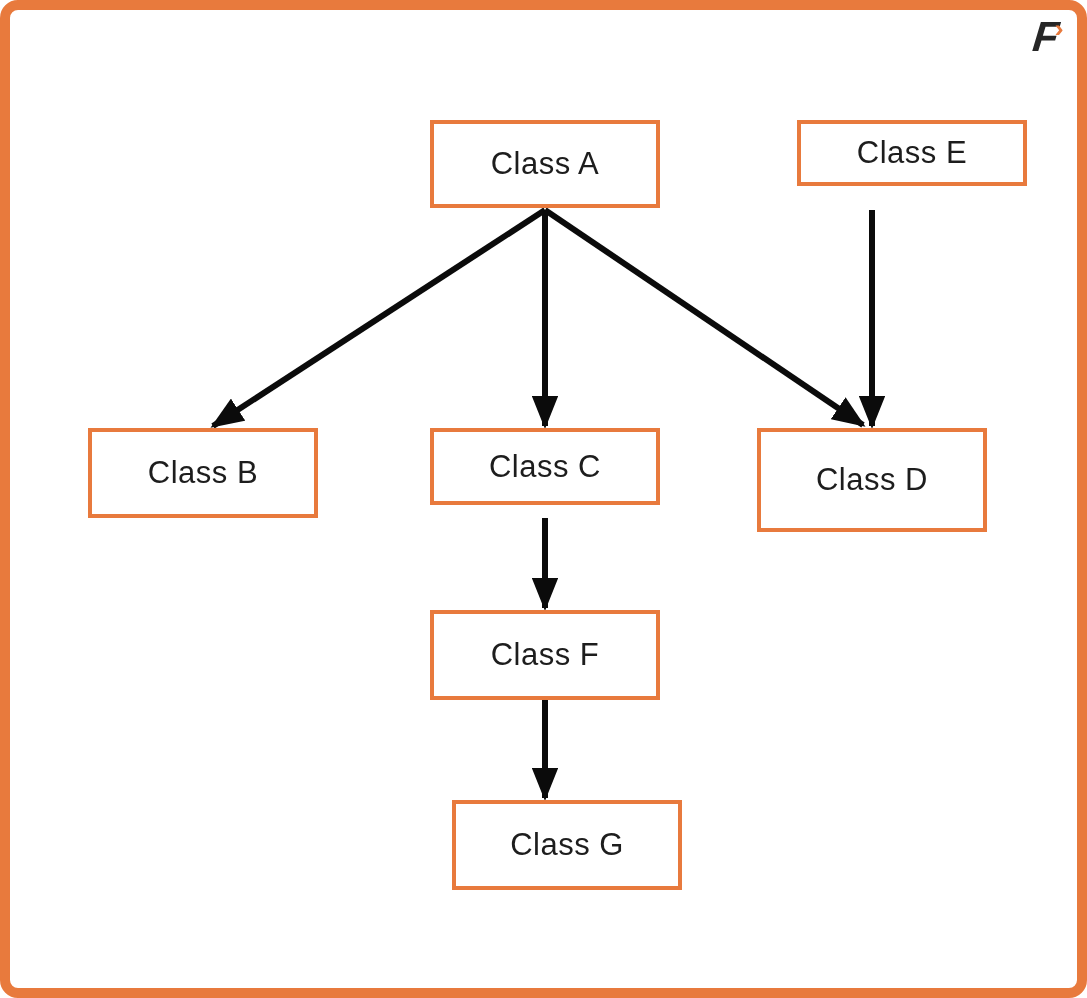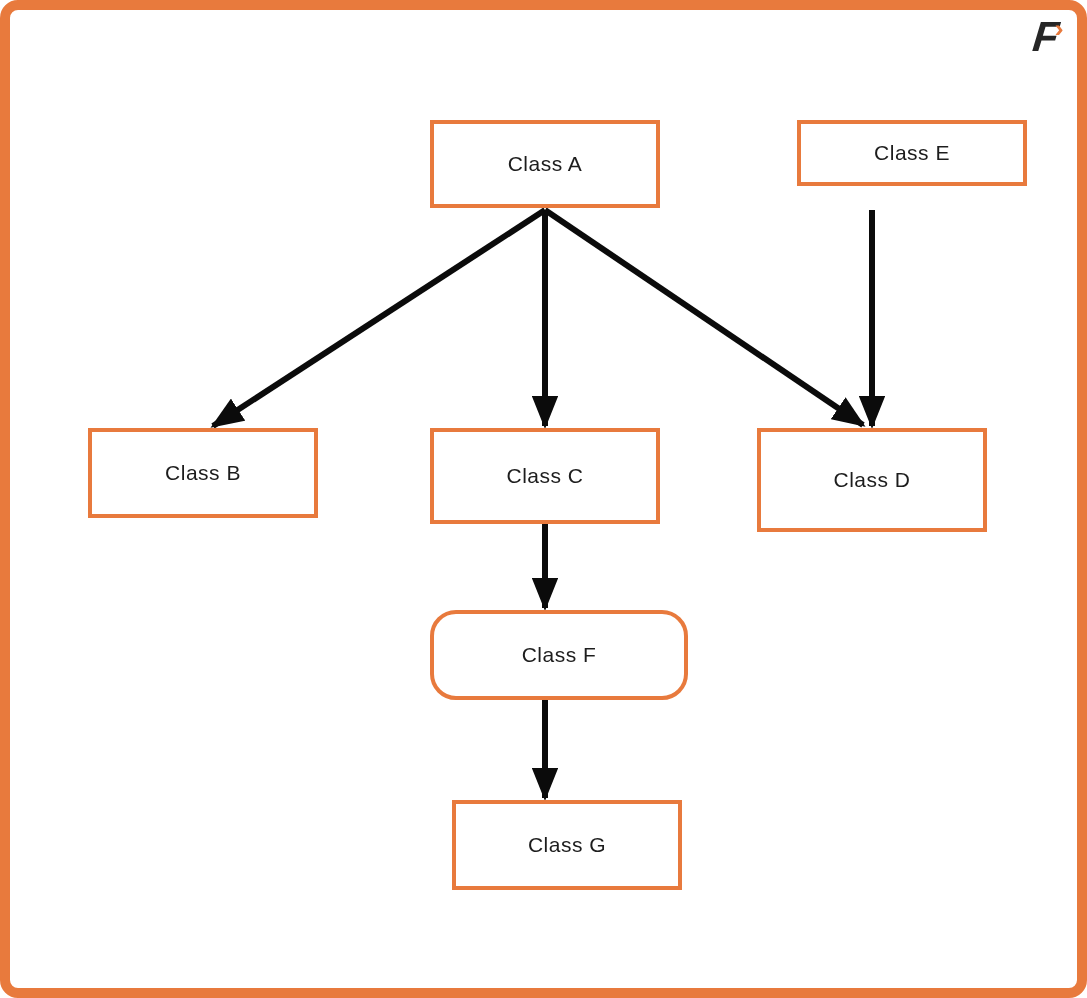--- a/index.html
+++ b/index.html
@@ -59,21 +59,21 @@
     top: 0;
   }
   .node {
     position: absolute;
     box-sizing: border-box;
     background: #ffffff;
     border: 4px solid var(--orange);
     display: flex;
     align-items: center;
     justify-content: center;
-    font-size: 21px;
+    font-size: 31px;
     color: var(--text);
     letter-spacing: 0.5px;
     white-space: nowrap;
   }
 </style>
 </head>
 <body>
 
 <div class="card">
 
@@ -90,23 +90,23 @@
         <line x1="872" y1="210" x2="872" y2="426" stroke="#0B0B0B" stroke-width="6" marker-end="url(#arrowhead)"></line>
         <line x1="545" y1="518" x2="545" y2="608" stroke="#0B0B0B" stroke-width="6" marker-end="url(#arrowhead)"></line>
         <line x1="545" y1="700" x2="545" y2="798" stroke="#0B0B0B" stroke-width="6" marker-end="url(#arrowhead)"></line>
       </g>
   </svg>
 
   <div id="nodes">
       <div class="node" style="left: 430px; top: 120px; width: 230px; height: 88px;">Class A</div>
       <div class="node" style="left: 797px; top: 120px; width: 230px; height: 66px;">Class E</div>
       <div class="node" style="left: 88px; top: 428px; width: 230px; height: 90px;">Class B</div>
-      <div class="node" style="left: 430px; top: 428px; width: 230px; height: 96px;">Class C</div>
+      <div class="node" style="left: 430px; top: 428px; width: 230px; height: 77px;">Class C</div>
       <div class="node" style="left: 757px; top: 428px; width: 230px; height: 104px;">Class D</div>
-      <div class="node" style="left: 430px; top: 610px; width: 258px; height: 90px; border-radius: 26px;">Class F</div>
+      <div class="node" style="left: 430px; top: 610px; width: 230px; height: 90px;">Class F</div>
       <div class="node" style="left: 452px; top: 800px; width: 230px; height: 90px;">Class G</div>
     </div>
 
   <div class="frame"></div>
 
   <div class="logo">
     <span class="logo-f">F</span>
     <span class="logo-chevron">›</span>
   </div>
 

